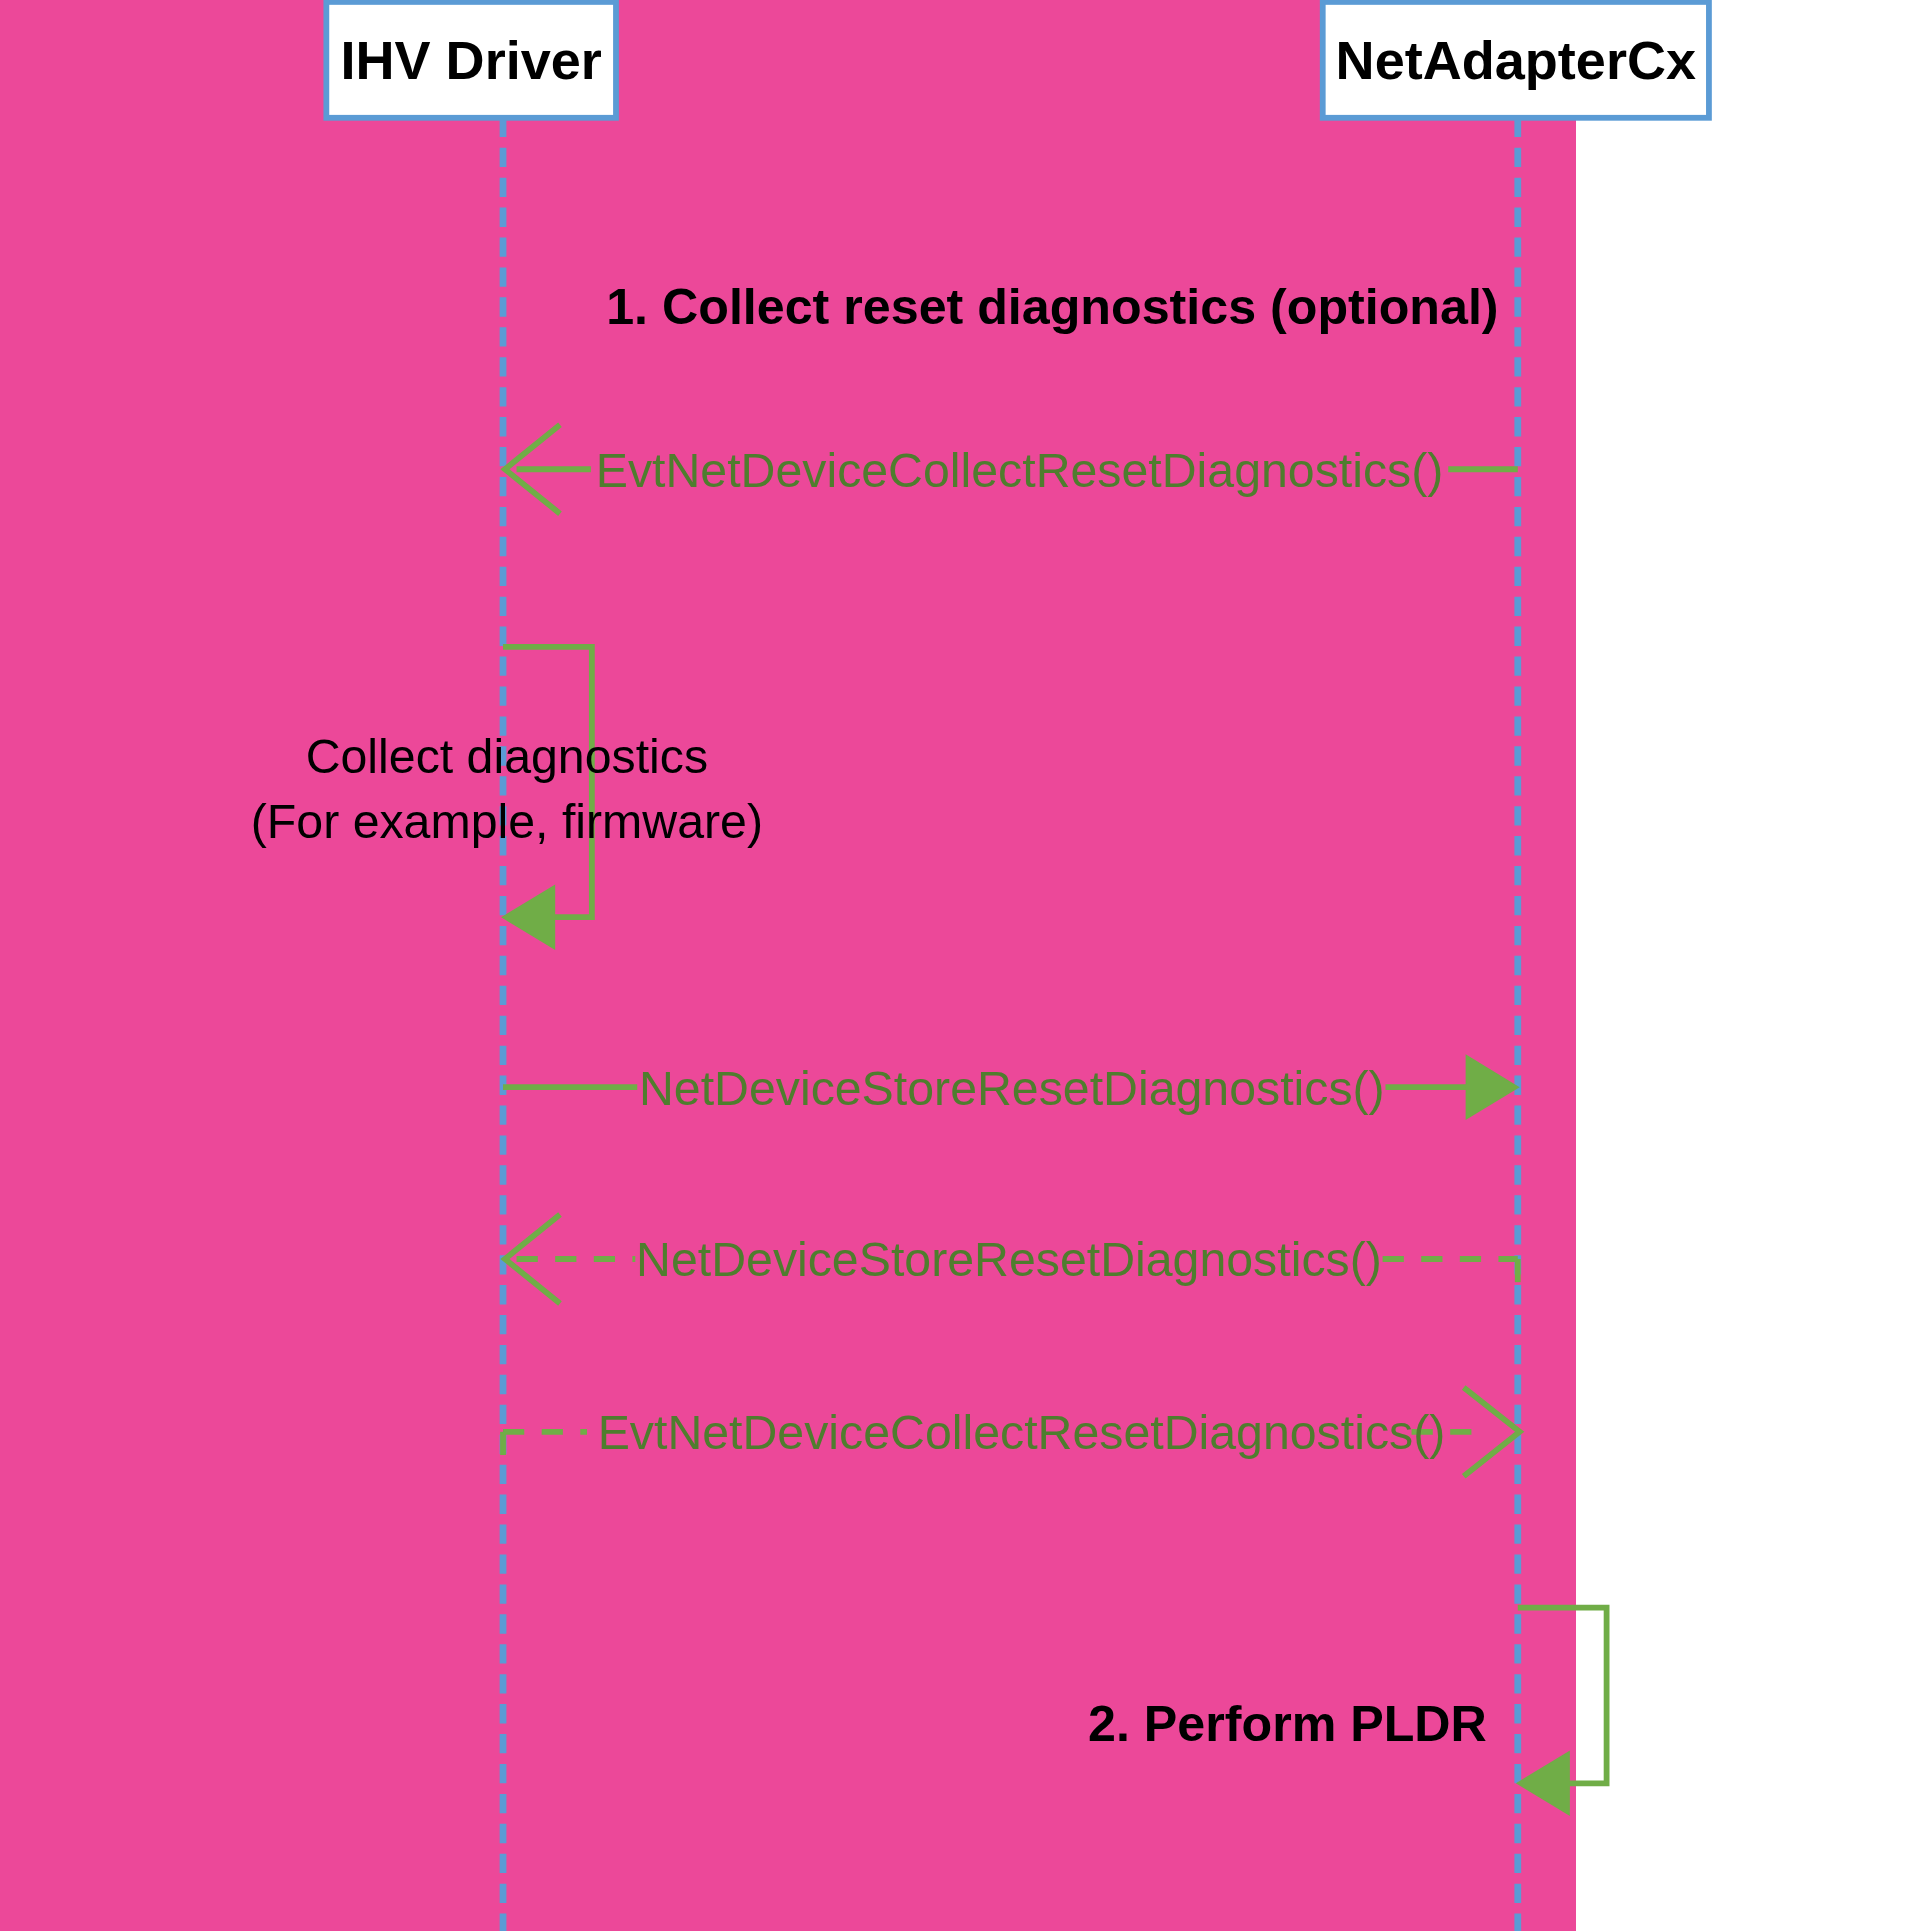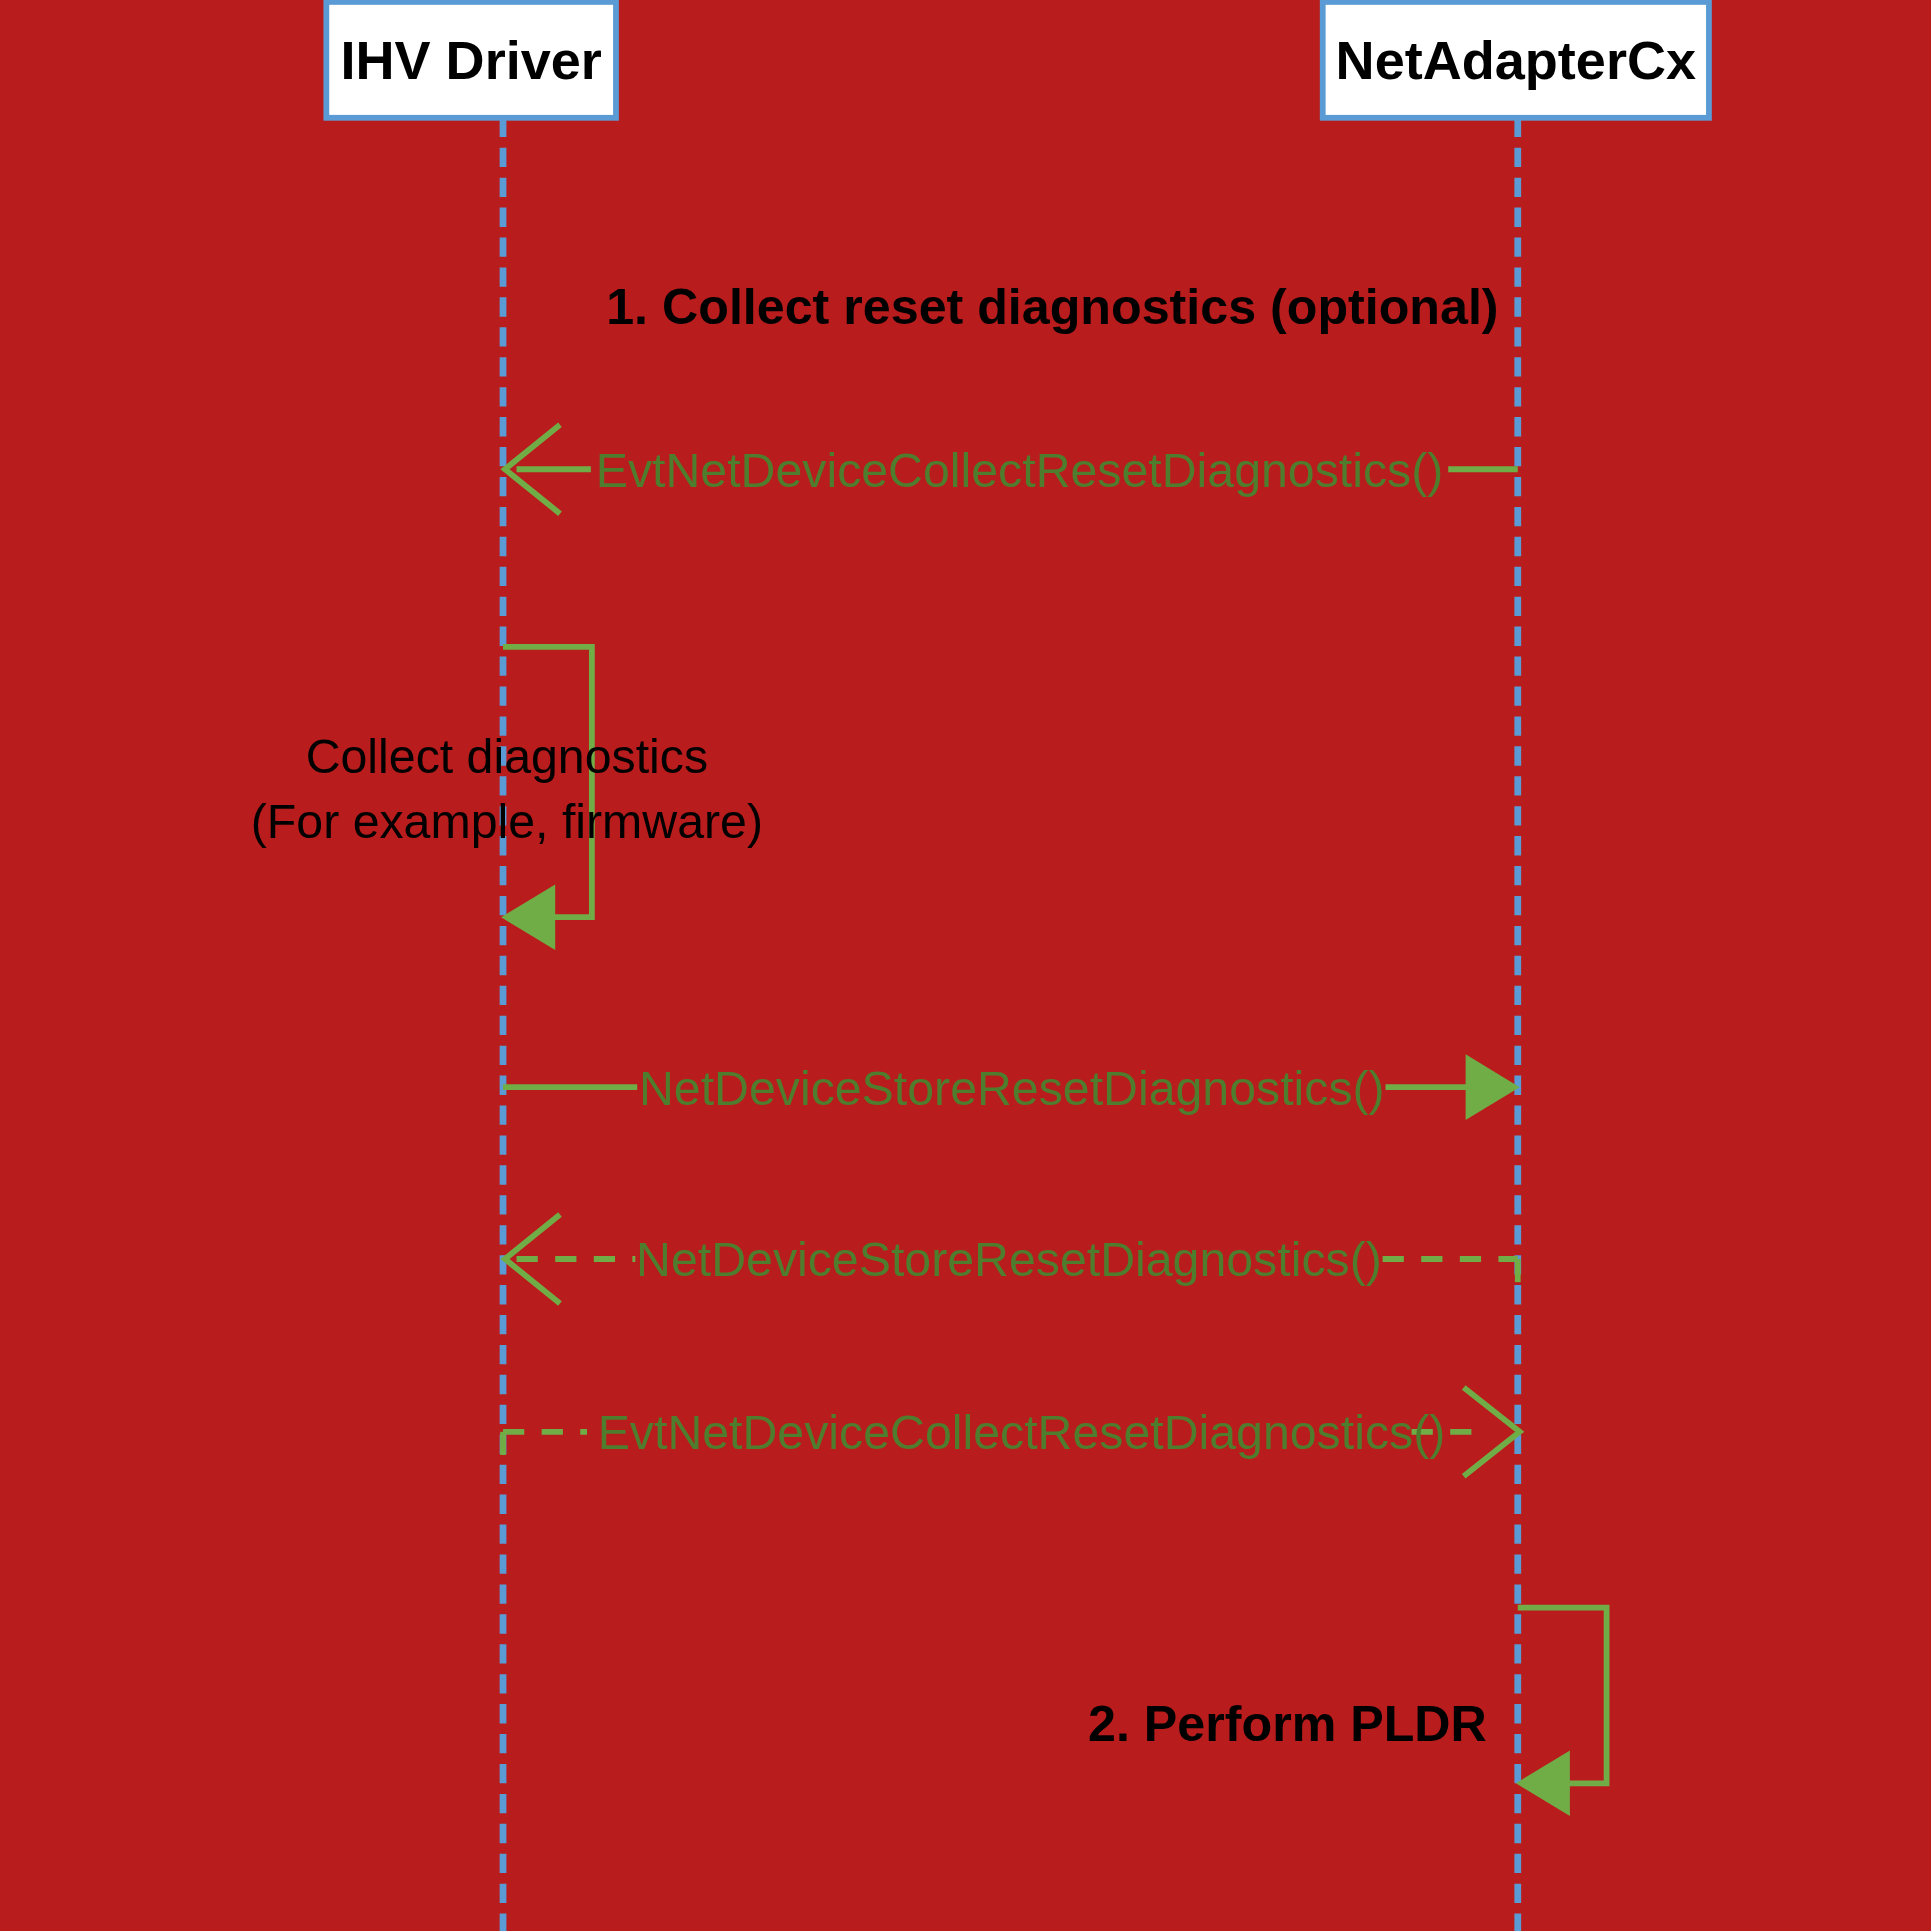--- a/index.html
+++ b/index.html
@@ -8,23 +8,23 @@
     background: #ffffff;
   }
   body {
     width: 1931px;
     height: 1931px;
     font-family: "Liberation Sans", sans-serif;
     overflow: hidden;
   }
   #stage {
     position: relative;
-    width: 1931px;
+    width: 1576px;
     height: 1931px;
-    background: #b91c1c;
+    background: #ec4899;
   }
   #diagram {
     position: absolute;
     top: 0;
     left: 0;
     width: 1931px;
     height: 1931px;
   }
   .participant-label {
     font-family: "Liberation Sans", sans-serif;

